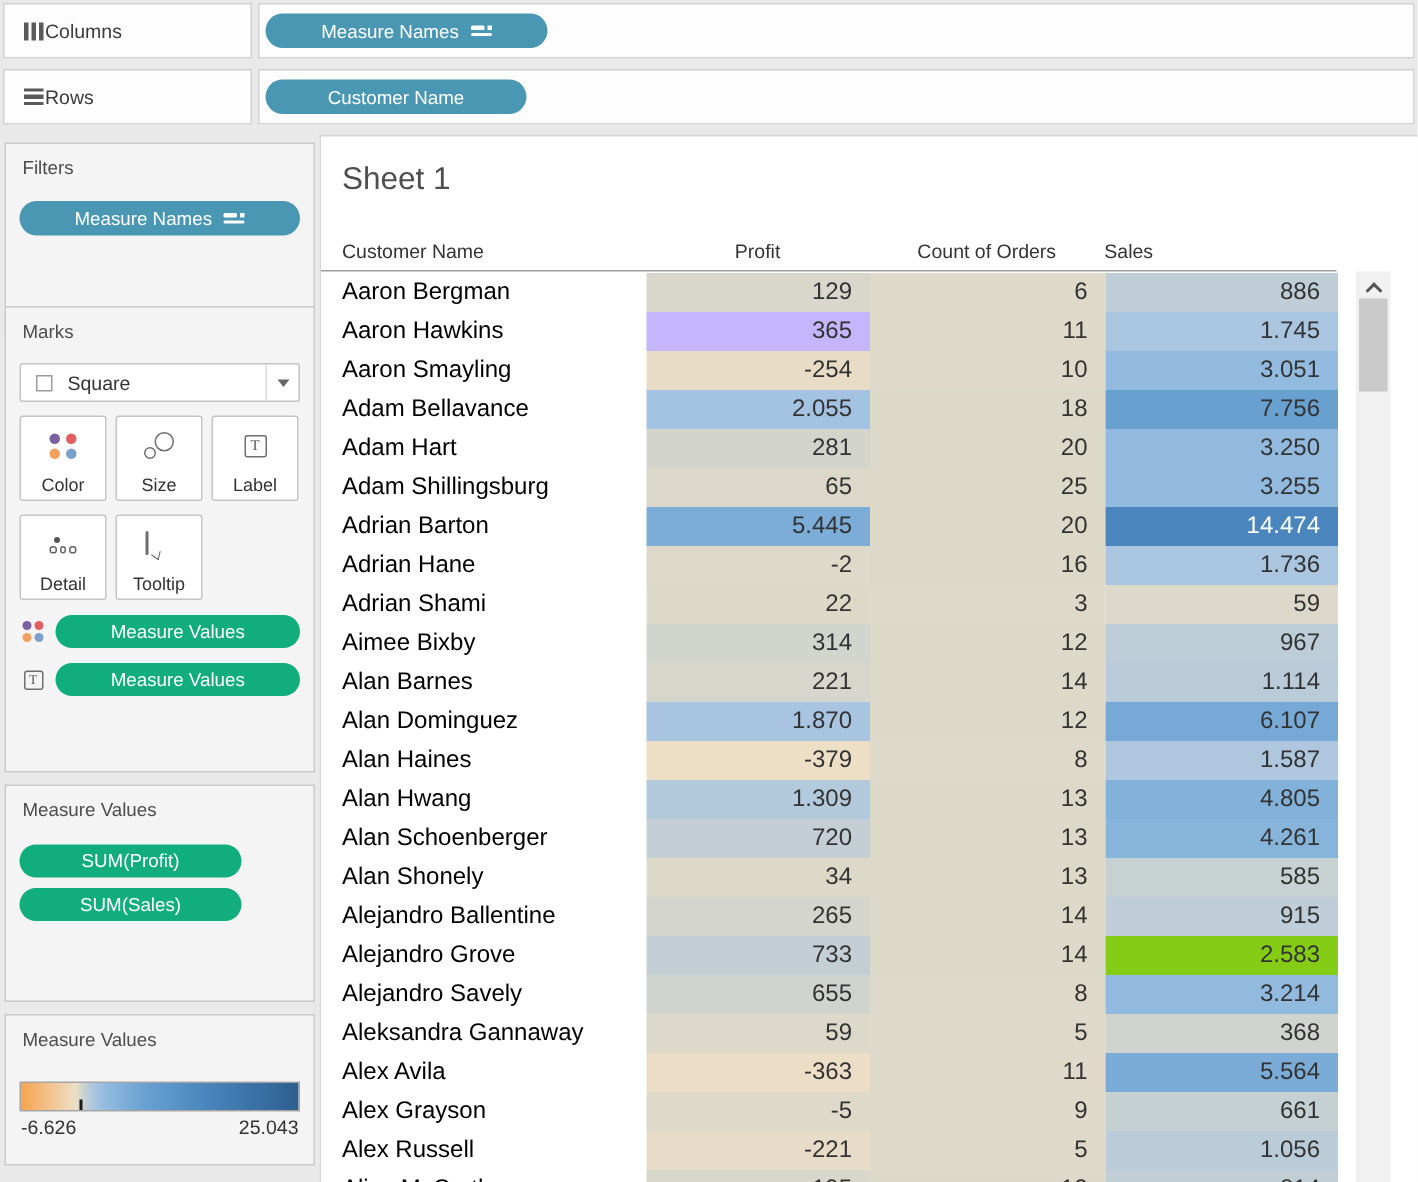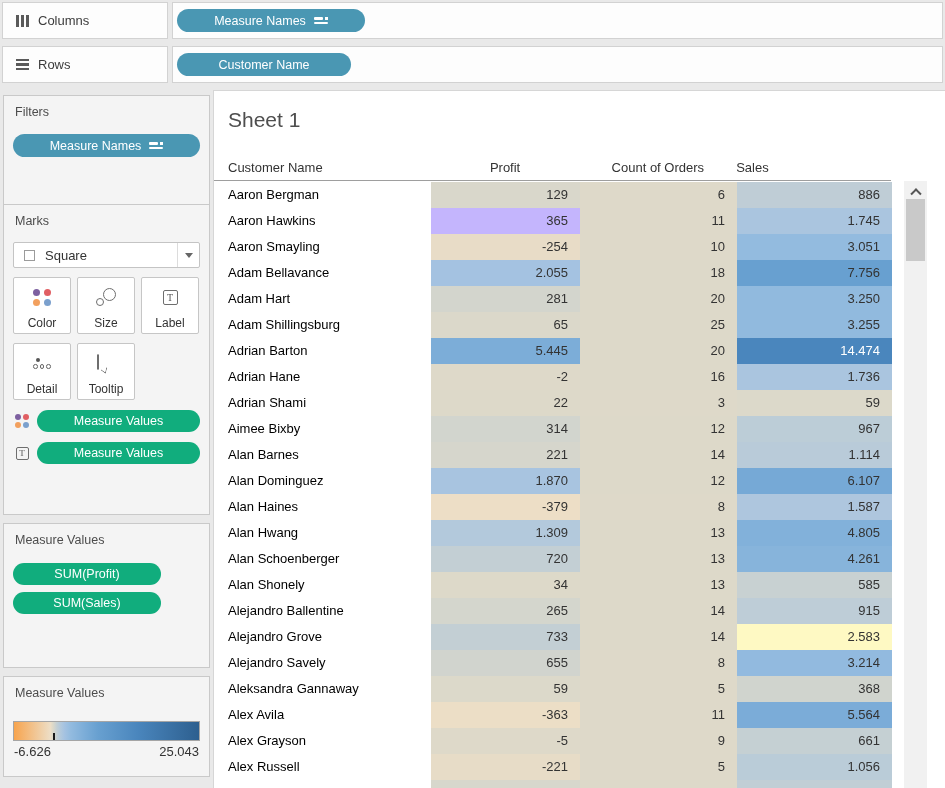--- a/index.html
+++ b/index.html
@@ -10,21 +10,21 @@
     font-family:"Liberation Sans", sans-serif;
     -webkit-font-smoothing:antialiased;
   }
   
   .shelf-row { position:absolute; left:2px; right:2px; height:37px; }
   #columns-row { top:2px; }
   #rows-row { top:46px; }
   .shelf-label {
     position:absolute; left:0; top:0; width:166px; height:37px;
     background:#fdfdfd; border:1px solid #d2d2d2;
-    display:flex; align-items:center; gap:9px; padding-left:13px;
+    display:flex; align-items:center; gap:1px; padding-left:13px;
     font-size:13px; color:#3c3c3c;
   }
   .shelf-body {
     position:absolute; left:170px; right:0; top:0; height:37px;
     background:#fdfdfd; border:1px solid #d2d2d2;
     display:flex; align-items:center; padding-left:4px;
   }
   .pill {
     height:23px; border-radius:12px; background:#4a97b3; color:#fff;
     font-size:12.5px; display:flex; align-items:center; justify-content:center;
@@ -118,21 +118,21 @@
   #thead {
     position:absolute; left:0; top:66px; height:24px; right:54px;
     display:flex; border-bottom:1px solid #9e9e9e; font-size:13px; color:#333;
   }
   .hc { line-height:22px; }
   .hc.name { width:217px; padding-left:14px; text-align:left; }
   .hc.c1 { width:149px; text-align:center; }
   .hc.c2 { width:157px; text-align:center; }
   .hc.c3 { width:155px; text-align:left; padding-right:24px; }
   #tbody { position:absolute; left:0; top:91px; bottom:0; width:680px; overflow:hidden; }
-  .trow { display:flex; height:26px; line-height:26px; font-size:13px; }
+  .trow { display:flex; height:26px; line-height:26px; font-size:16px; }
   .trow .name { width:217px; padding-left:14px; color:#000; white-space:nowrap; overflow:hidden; }
   .trow .val { text-align:right; padding-right:12px; color:#333; }
   .trow .v1 { width:149px; }
   .trow .v2 { width:157px; }
   .trow .v3 { width:155px; }
 
   
   #vscroll { position:absolute; left:690px; top:90px; bottom:0; width:23px; background:#f1f1f1; }
   #vscroll .up {
     height:20px; display:flex; align-items:center; justify-content:center; background:#f1f1f1;
@@ -406,21 +406,21 @@
       <div class="trow">
         <div class="name">Alejandro Ballentine</div>
         <div class="val v1" style="background: rgb(212, 214, 205); color: rgb(51, 51, 51);">265</div>
         <div class="val v2" style="background: rgb(221, 217, 201); color: rgb(51, 51, 51);">14</div>
         <div class="val v3" style="background: rgb(190, 205, 215); color: rgb(51, 51, 51);">915</div>
       </div>
       <div class="trow">
         <div class="name">Alejandro Grove</div>
         <div class="val v1" style="background: rgb(195, 207, 212); color: rgb(51, 51, 51);">733</div>
         <div class="val v2" style="background: rgb(221, 217, 201); color: rgb(51, 51, 51);">14</div>
-        <div class="val v3" style="background: #fef9c3; color: rgb(51, 51, 51);">2.583</div>
+        <div class="val v3" style="background: #84cc16; color: rgb(51, 51, 51);">2.583</div>
       </div>
       <div class="trow">
         <div class="name">Alejandro Savely</div>
         <div class="val v1" style="background: rgb(209, 212, 206); color: rgb(51, 51, 51);">655</div>
         <div class="val v2" style="background: rgb(222, 217, 201); color: rgb(51, 51, 51);">8</div>
         <div class="val v3" style="background: rgb(146, 186, 223); color: rgb(51, 51, 51);">3.214</div>
       </div>
       <div class="trow">
         <div class="name">Aleksandra Gannaway</div>
         <div class="val v1" style="background: rgb(220, 217, 202); color: rgb(51, 51, 51);">59</div>

